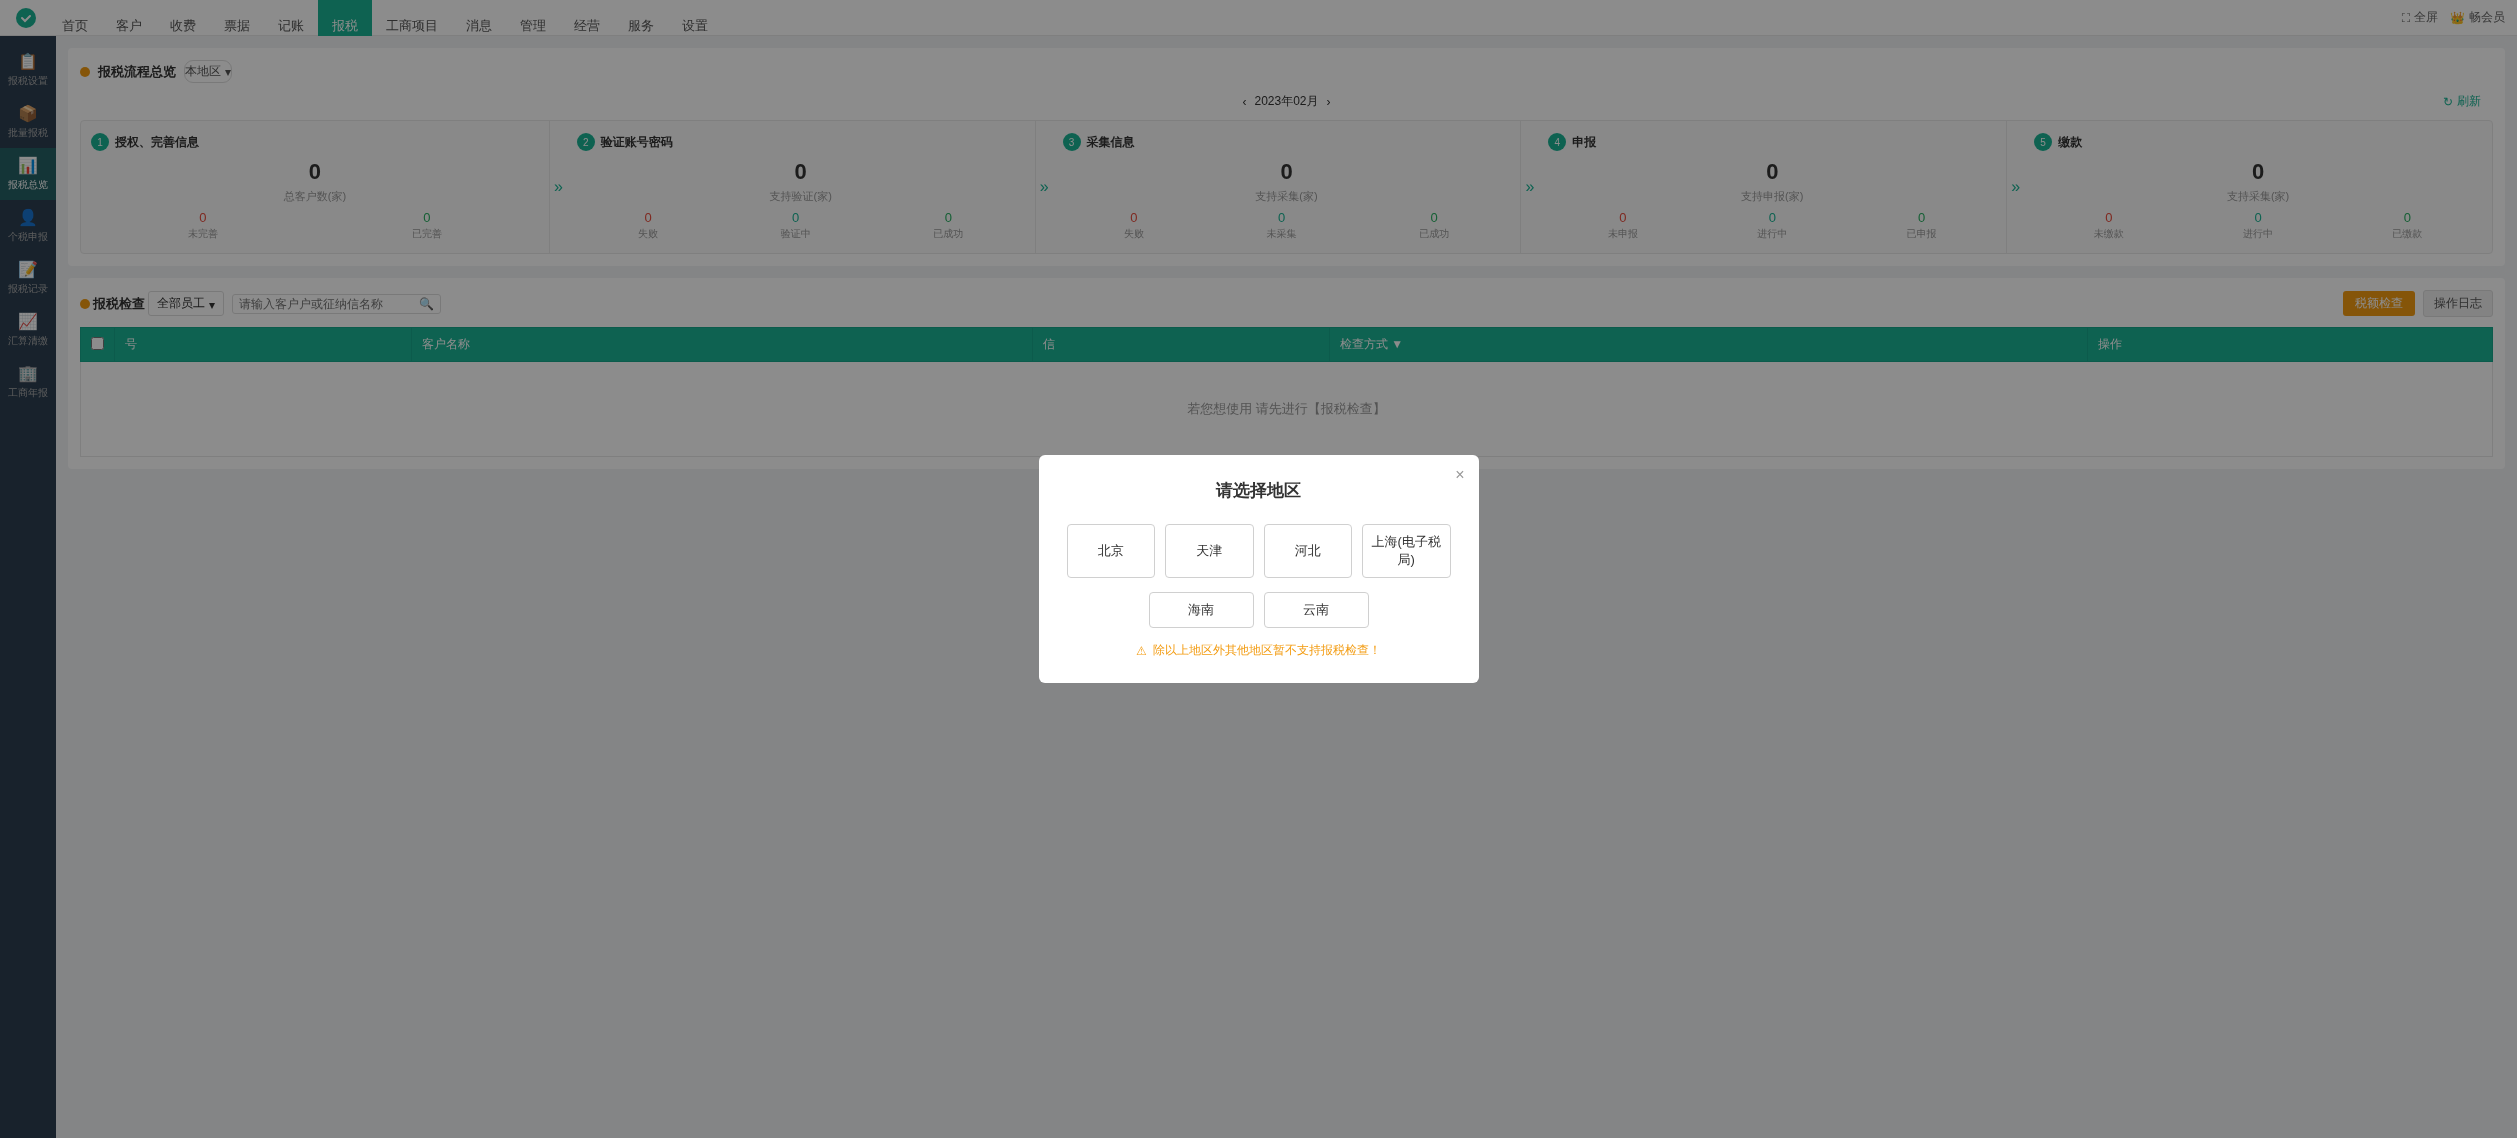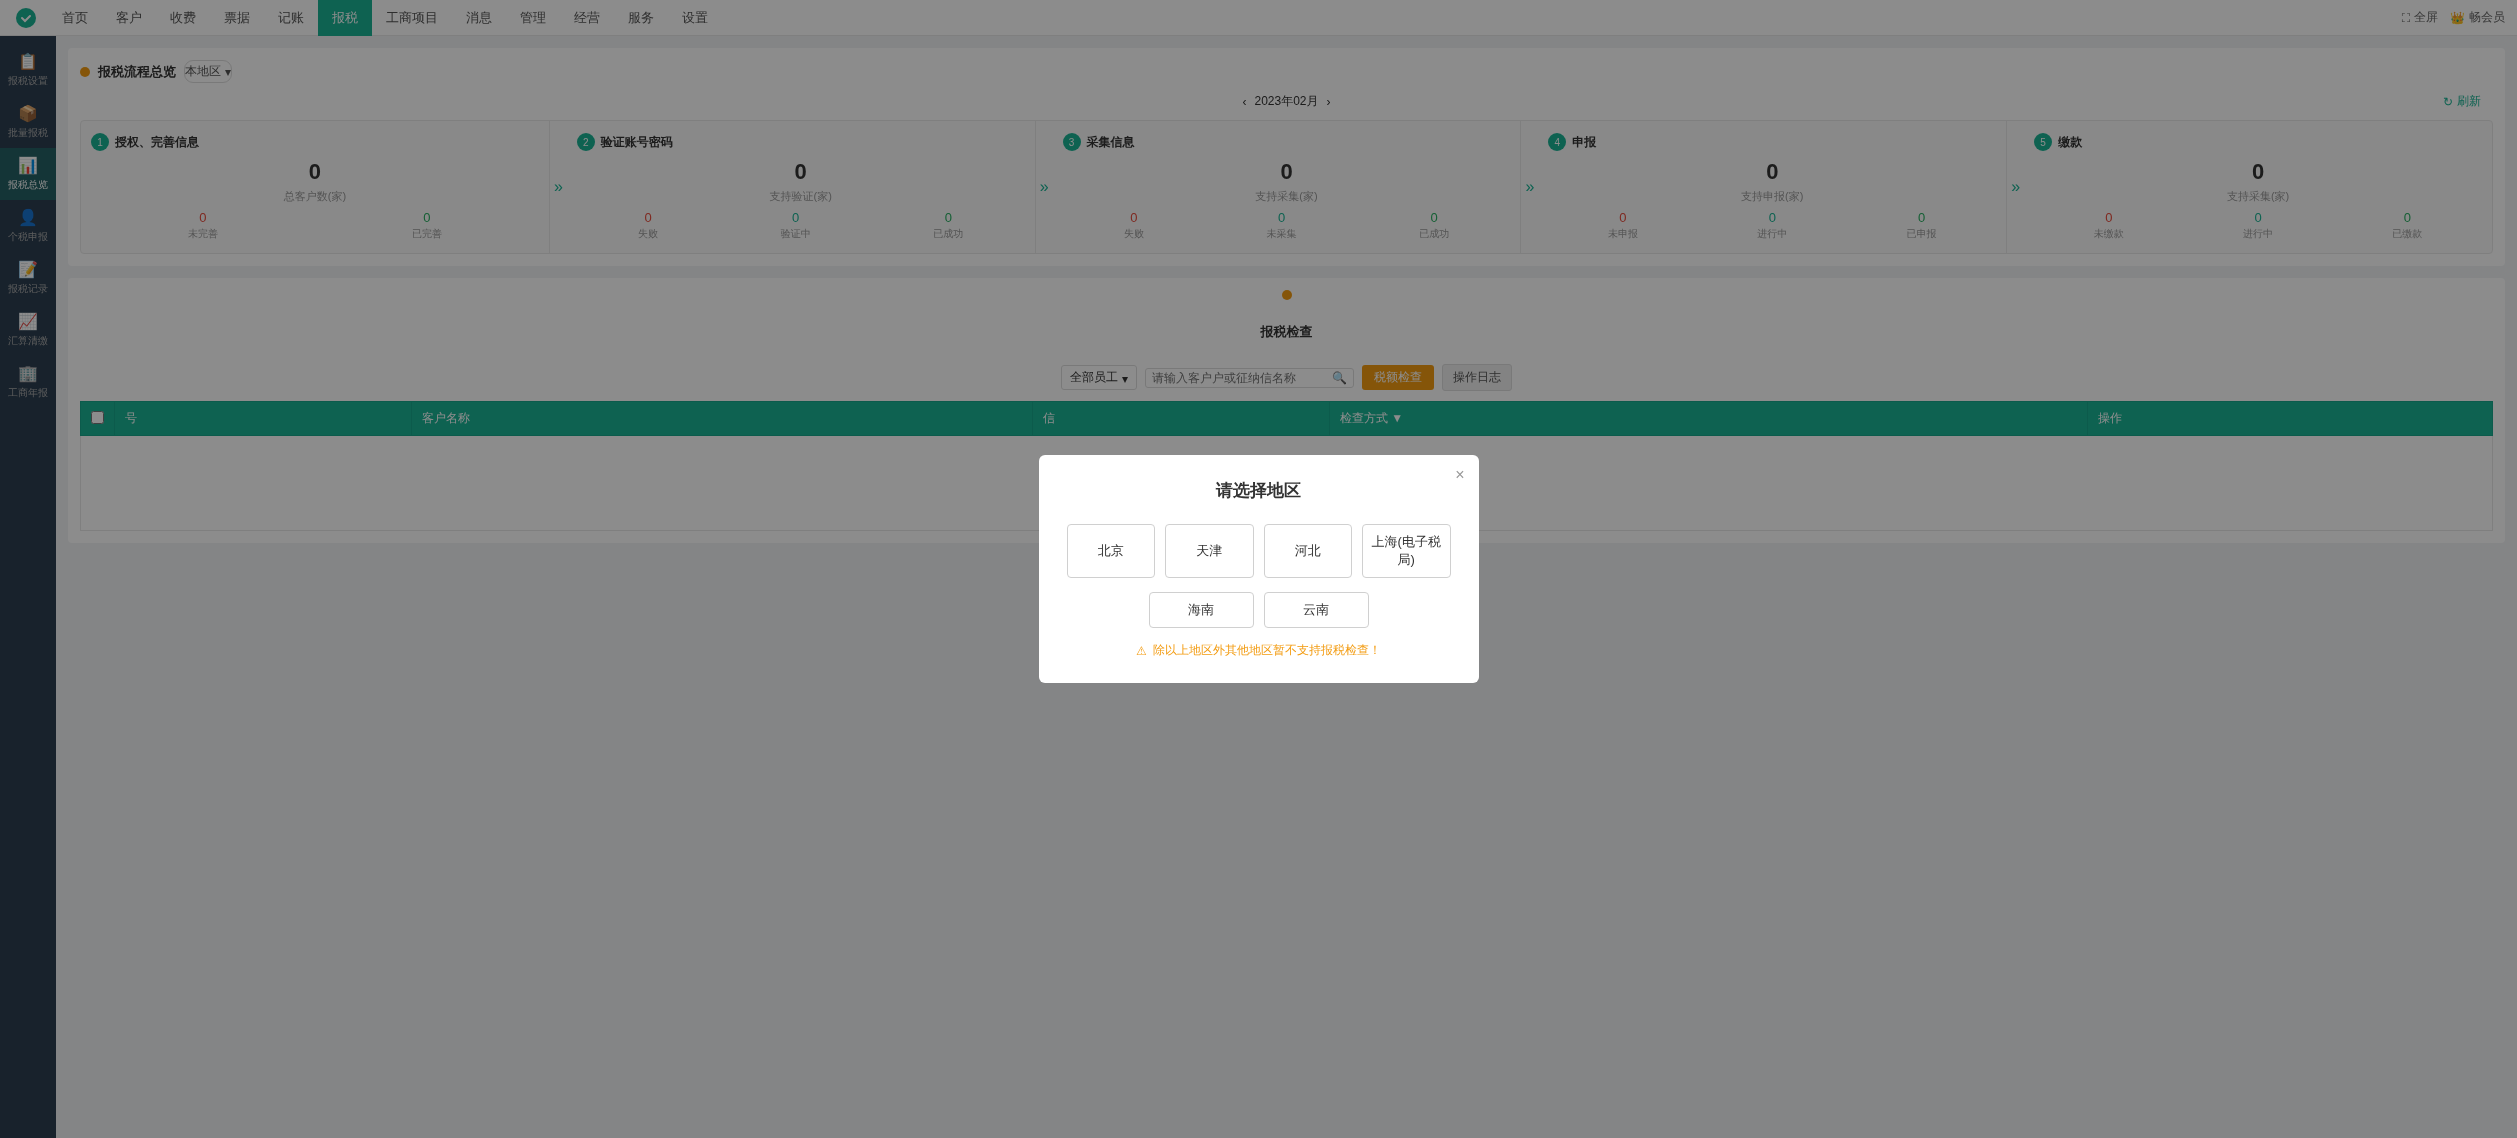--- a/index.html
+++ b/index.html
@@ -19,21 +19,21 @@
     .top-nav-logo {
       width: 28px; height: 28px;
       margin-right: 8px;
       display: flex; align-items: center; justify-content: center;
     }
     .top-nav-logo svg { width: 24px; height: 24px; }
     .top-nav-items {
       display: flex; align-items: center; flex: 1;
     }
     .top-nav-item {
-      padding: 0 14px;
+      padding: 8px 14px;
       height: 36px;
       line-height: 36px;
       font-size: 13px;
       color: #555;
       cursor: pointer;
     }
     .top-nav-item.active {
       background: #1ab394;
       color: #fff;
     }
@@ -131,21 +131,21 @@
     .collapse-bar {
       text-align: center; padding: 4px; color: #999; cursor: pointer; font-size: 11px;
       background: #fff; border-top: 1px solid #e8e8e8; margin-top: 8px;
     }
 
     
     .check-section {
       background: #fff; border-radius: 4px; padding: 12px;
     }
     .check-header {
-      display: flex; align-items: center; gap: 23px; margin-bottom: 10px; flex-direction: column;
+      display: flex; align-items: center; gap: 3px; margin-bottom: 10px;
     }
     .check-title-dot { width: 10px; height: 10px; border-radius: 50%; background: #f39c12; display: inline-block; }
     .check-title { font-size: 13px; font-weight: bold; color: #333; }
     .check-controls { display: flex; align-items: center; gap: 8px; flex: 1; }
     .employee-filter {
       border: 1px solid #ddd; border-radius: 3px; padding: 3px 8px;
       font-size: 12px; display: flex; align-items: flex-end; gap: 4px; cursor: pointer;
     }
     .search-input-wrap {
       display: flex; align-items: center;

